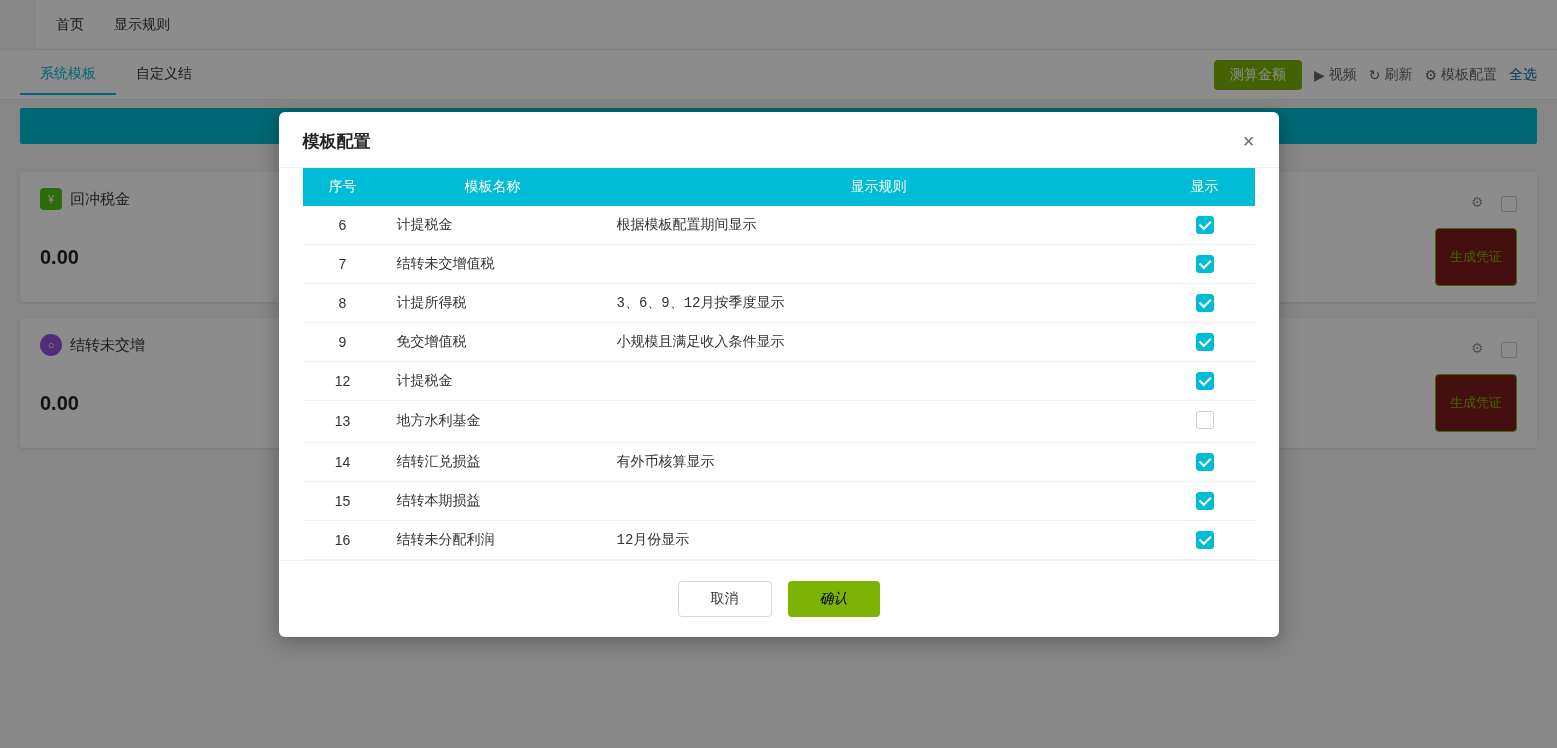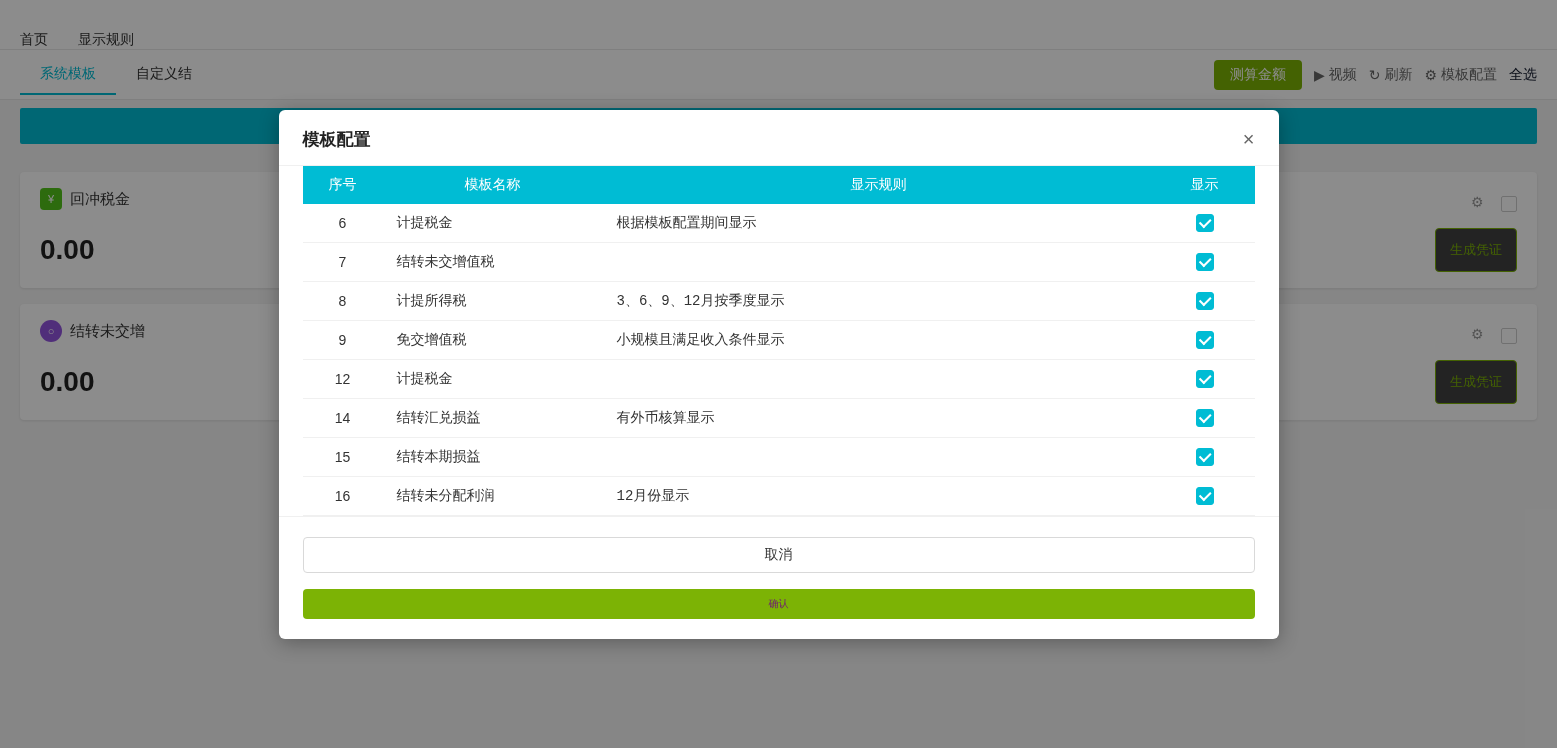--- a/index.html
+++ b/index.html
@@ -20,23 +20,24 @@
       background: #f5f5f5;
       position: absolute;
       top: 0; left: 0;
     }
 
     
     .top-nav {
       background: #fff;
       height: 50px;
       display: flex;
-      align-items: flex-end;
+      align-items: center;
       padding: 0 20px;
       border-bottom: 1px solid #e8e8e8;
+      margin-left: 36px;
     }
     .top-nav-item {
       margin-right: 30px;
       color: #333;
       font-size: 14px;
       cursor: pointer;
     }
 
     
     .sub-header {
@@ -84,21 +85,21 @@
       gap: 4px;
     }
     .btn-template-config {
       display: flex;
       align-items: center;
       gap: 4px;
       color: #666;
       cursor: pointer;
     }
     .btn-select-all {
-      color: #0f172a;
+      color: #0369a1;
       cursor: pointer;
     }
 
     
     .content-area {
       padding: 20px;
     }
 
     
     .card {
@@ -122,26 +123,26 @@
       color: #fff; font-size: 11px;
     }
     .card-icon-purple {
       width: 22px; height: 22px;
       background: #9254de;
       border-radius: 50%;
       display: flex; align-items: center; justify-content: center;
       color: #fff; font-size: 11px;
     }
     .card-title { font-size: 15px; font-weight: 500; color: #333; }
-    .card-amount { font-size: 28px; font-weight: bold; color: #222; }
+    .card-amount { font-size: 20px; font-weight: bold; color: #222; }
     .btn-gen {
       border: 1px solid #7cb305;
       color: #7cb305;
-      background: #404040;
-      padding: 12px 14px;
+      background: #7f1d1d;
+      padding: 19px 14px;
       border-radius: 4px;
       cursor: pointer;
       font-size: 13px;
     }
     .gear-icon {
       width: 20px; height: 20px;
       color: #999;
       cursor: pointer;
     }
     .checkbox-corner {
@@ -261,39 +262,39 @@
     .modal-table::-webkit-scrollbar-track { background: #f5f5f5; }
     .modal-table::-webkit-scrollbar-thumb { background: #ccc; border-radius: 3px; }
 
     
     .modal-footer {
       display: flex;
       justify-content: center;
       gap: 16px;
       padding: 20px 24px;
       border-top: 1px solid #f0f0f0;
-      flex-direction: column;
     }
     .btn-cancel {
       padding: 8px 32px;
       border: 1px solid #d9d9d9;
       background: #fff;
       border-radius: 4px;
       cursor: pointer;
       font-size: 14px;
       color: #333;
     }
     .btn-confirm {
       padding: 8px 32px;
       border: none;
       background: #7cb305;
-      color: #701a75;
-      border-radius: 4px;
-      cursor: pointer;
-      font-size: 10px;
+      color: #000000;
+      border-radius: 4px;
+      cursor: pointer;
+      font-size: 14px;
+      font-style: italic;
     }
 
     .teal-bar {
       height: 36px;
       background: #00bcd4;
       margin-bottom: 12px;
       border-radius: 2px;
       opacity: 0.2;
     }
   </style>
@@ -413,20 +414,26 @@
               <td>小规模且满足收入条件显示</td>
               <td style="text-align: center;"><div class="cb-checked"></div></td>
             </tr>
             <tr>
               <td>12</td>
               <td>计提税金</td>
               <td></td>
               <td style="text-align: center;"><div class="cb-checked"></div></td>
             </tr>
             <tr>
+              <td>13</td>
+              <td>地方水利基金</td>
+              <td></td>
+              <td style="text-align: center;"><div class="cb-unchecked"></div></td>
+            </tr>
+            <tr>
               <td>14</td>
               <td>结转汇兑损益</td>
               <td>有外币核算显示</td>
               <td style="text-align: center;"><div class="cb-checked"></div></td>
             </tr>
             <tr>
               <td>15</td>
               <td>结转本期损益</td>
               <td></td>
               <td style="text-align: center;"><div class="cb-checked"></div></td>

